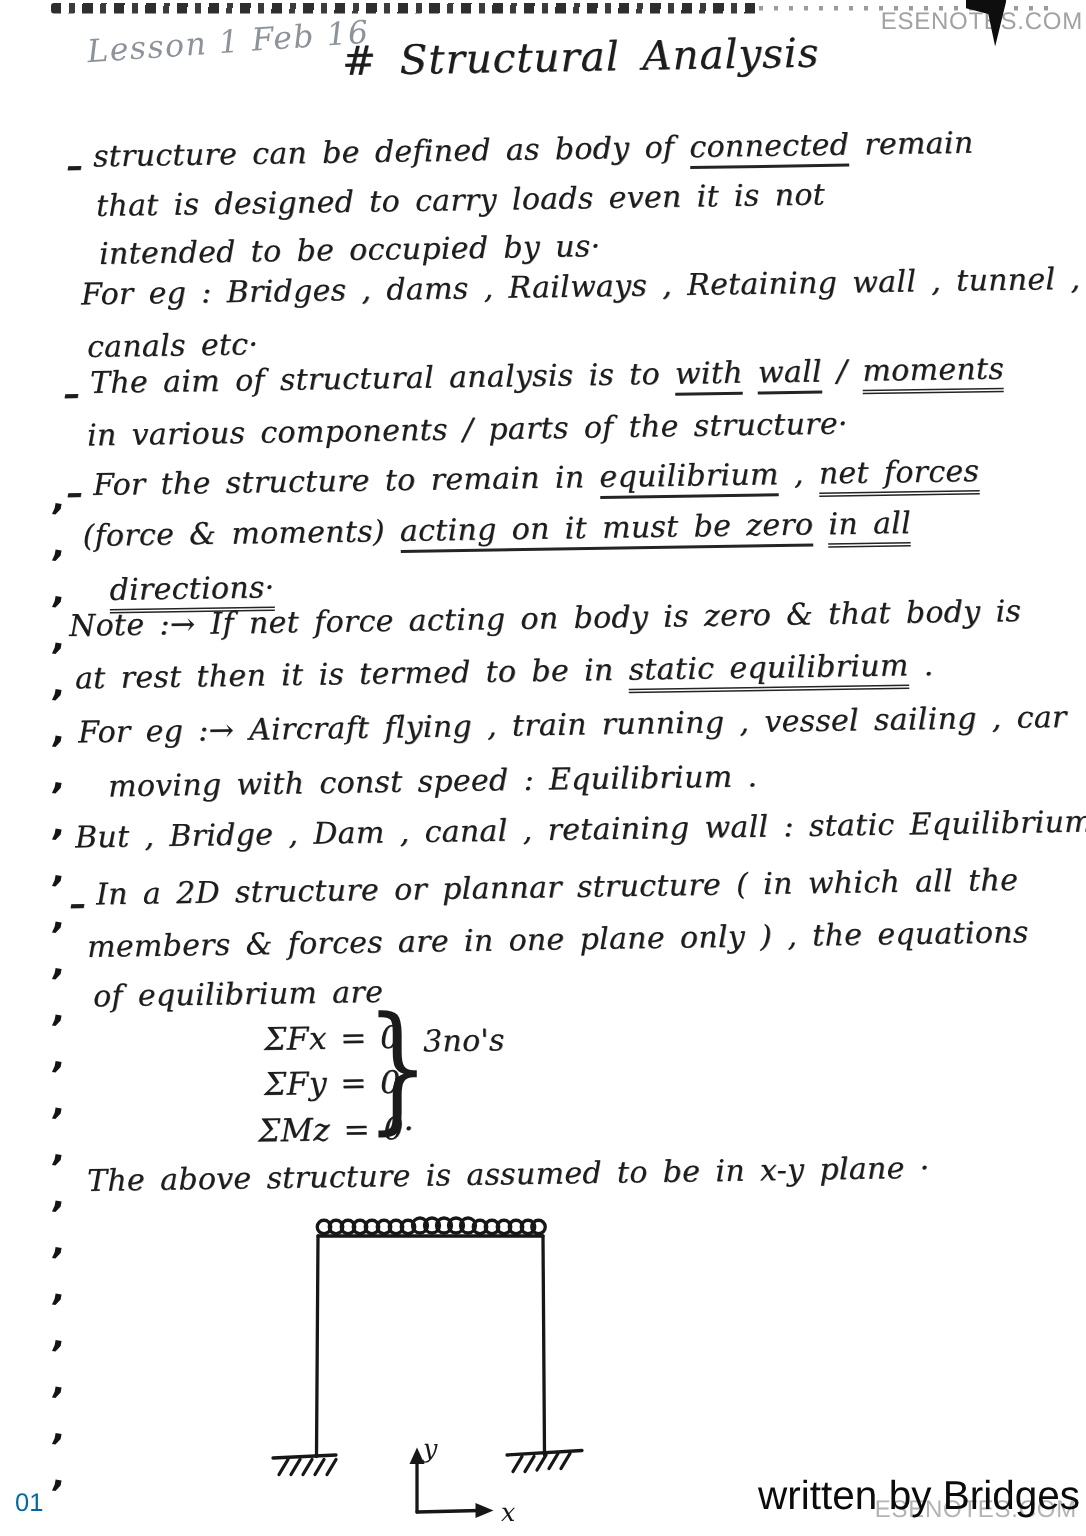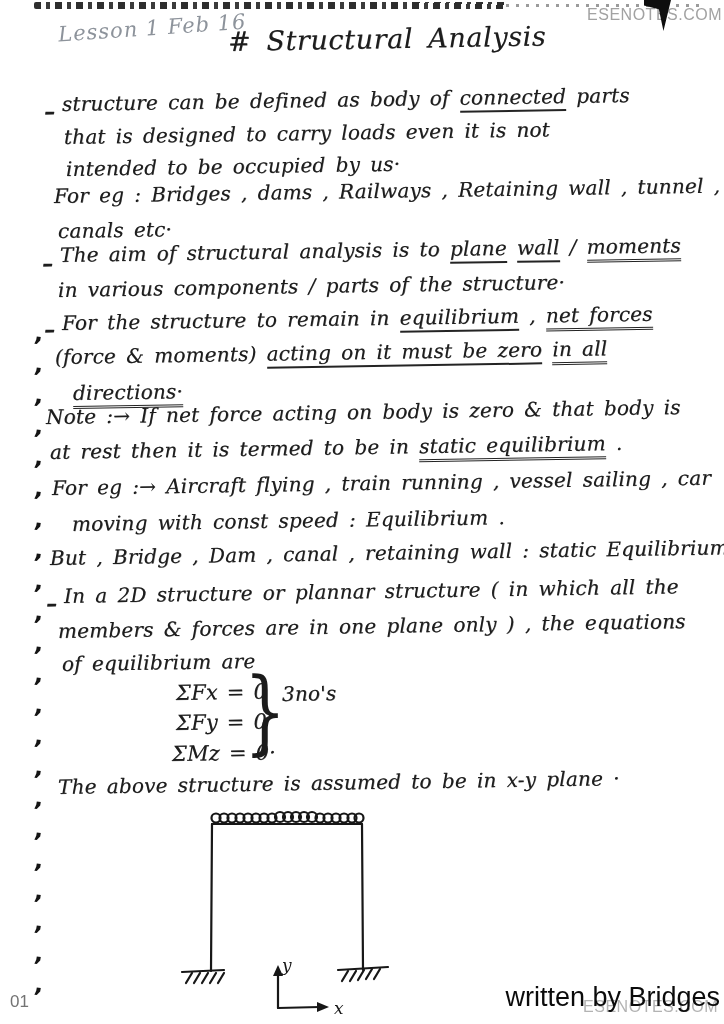--- a/index.html
+++ b/index.html
@@ -24,21 +24,21 @@
   .u{border-bottom:2px solid #242424;padding-bottom:1px;}
   .uw{border-bottom:3px double #242424;padding-bottom:1px;}
   .bullet{font-size:22px;font-weight:bold;}
   .eq{font-size:21px;word-spacing:2px;}
   .brace{position:absolute;left:244px;top:666px;font-size:92px;font-weight:400;color:#1b1b1b;
          transform:scaleX(.72);transform-origin:0 0;line-height:92px;font-style:normal;}
   #margin-marks{position:absolute;left:34px;top:324px;display:flex;flex-direction:column;}
   .tick{height:31px;font-family:"DejaVu Sans",sans-serif;font-weight:bold;font-size:23px;
         color:#141414;transform:rotate(10deg);line-height:18px;}
   .pagenum{position:absolute;left:10px;top:992px;font-family:"Liberation Sans",sans-serif;
-           font-size:17px;color:#737373;}
+           font-size:17px;color:#0369a1;}
   .credit{position:absolute;right:4px;top:982px;font-family:"Liberation Sans",sans-serif;
           font-size:27px;color:#0b0b0b;z-index:3;}
   .wm-bottom{position:absolute;right:6px;top:998px;font-family:"Liberation Sans",sans-serif;
           font-size:16px;color:#b3b3b3;letter-spacing:.5px;z-index:2;}
   svg .ink{stroke:#171717;stroke-width:2.2;fill:none;stroke-linecap:round;}
   svg text{font-family:"DejaVu Serif",serif;font-style:italic;font-size:17px;fill:#171717;}
 </style>
 </head>
 <body>
 
@@ -46,29 +46,29 @@
 
   <div class="torn-a"></div>
   <div class="torn-b"></div>
   <div class="wm-top">ESENOTES.COM</div>
   <div class="corner-fold"></div>
 
   <div class="pencil">Lesson 1  Feb 16</div>
   <div class="hw title" style="left:228px;top:26px"># Structural Analysis</div>
 
   <div class="hw bullet" style="left:44px;top:98px">–</div>
-  <div class="hw" style="left:62px;top:92px"><span>structure can be defined as body of </span><span class="u">connected</span><span> parts</span></div>
+  <div class="hw" style="left:62px;top:92px"><span>structure can be defined as body of </span><span class="u">connected</span><span> remain</span></div>
   <div class="hw" style="left:64px;top:125px">that is designed to carry loads even it is not</div>
   <div class="hw" style="left:66px;top:157px">intended to be occupied by us·</div>
 
   <div class="hw" style="left:54px;top:184px">For eg : Bridges , dams , Railways , Retaining wall , tunnel ,</div>
   <div class="hw" style="left:58px;top:219px">canals etc·</div>
 
   <div class="hw bullet" style="left:42px;top:250px">–</div>
-  <div class="hw" style="left:60px;top:243px"><span>The aim of structural analysis is to </span><span class="u">plane</span><span> </span><span class="u">wall</span><span> / </span><span class="uw">moments</span></div>
+  <div class="hw" style="left:60px;top:243px"><span>The aim of structural analysis is to </span><span class="u">with</span><span> </span><span class="u">wall</span><span> / </span><span class="uw">moments</span></div>
   <div class="hw" style="left:58px;top:278px">in various components / parts of the structure·</div>
 
   <div class="hw bullet" style="left:44px;top:316px">–</div>
   <div class="hw" style="left:62px;top:311px"><span>For the structure to remain in </span><span class="u">equilibrium</span><span> , </span><span class="uw">net forces</span></div>
   <div class="hw" style="left:55px;top:345px"><span>(force &amp; moments) </span><span class="u">acting on it must be zero</span><span> </span><span class="uw">in all</span></div>
   <div class="hw" style="left:73px;top:381px"><span class="uw">directions·</span></div>
 
   <div class="hw" style="left:46px;top:405px">Note :→ If net force acting on body is zero &amp; that body is</div>
   <div class="hw" style="left:50px;top:440px"><span>at rest then it is termed to be in </span><span class="uw">static equilibrium</span><span> .</span></div>
 

